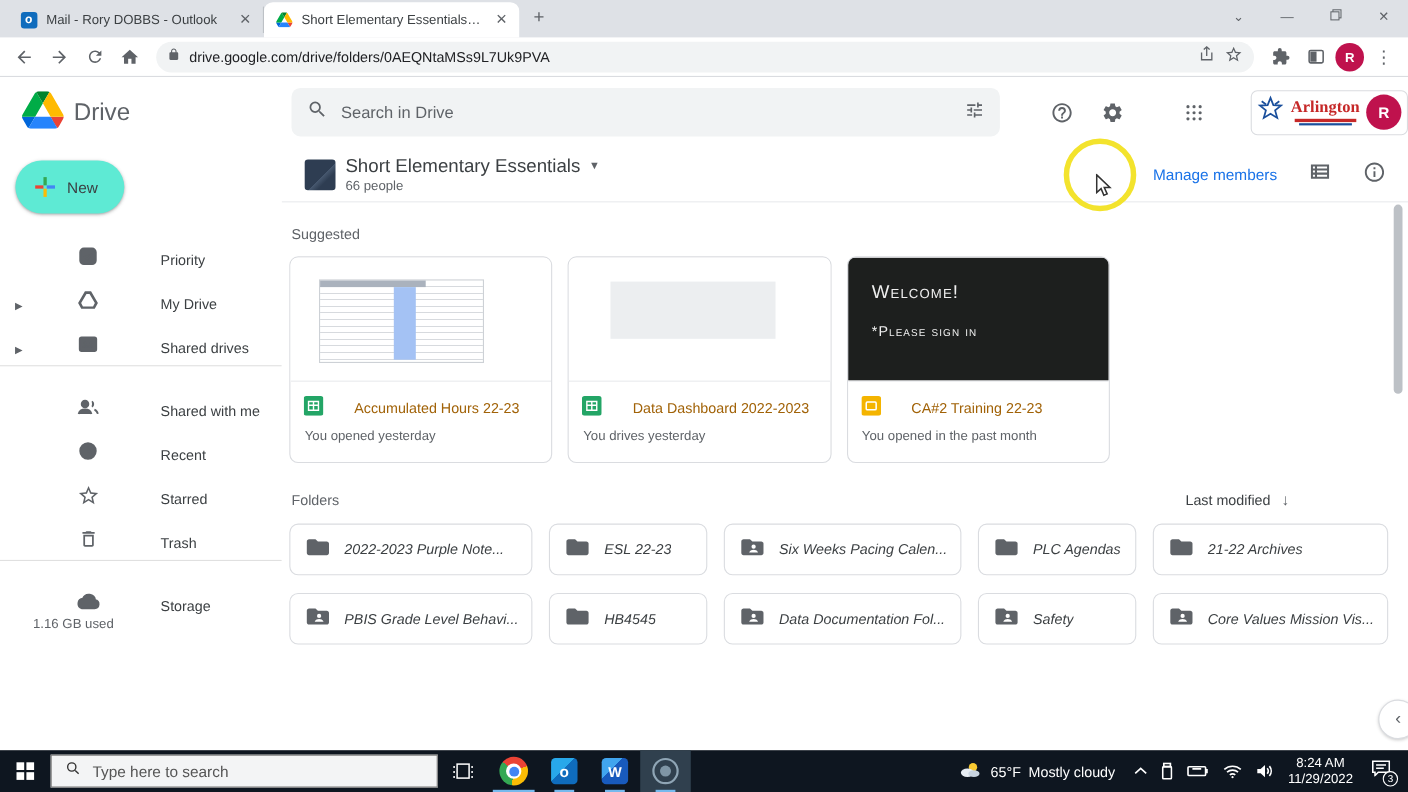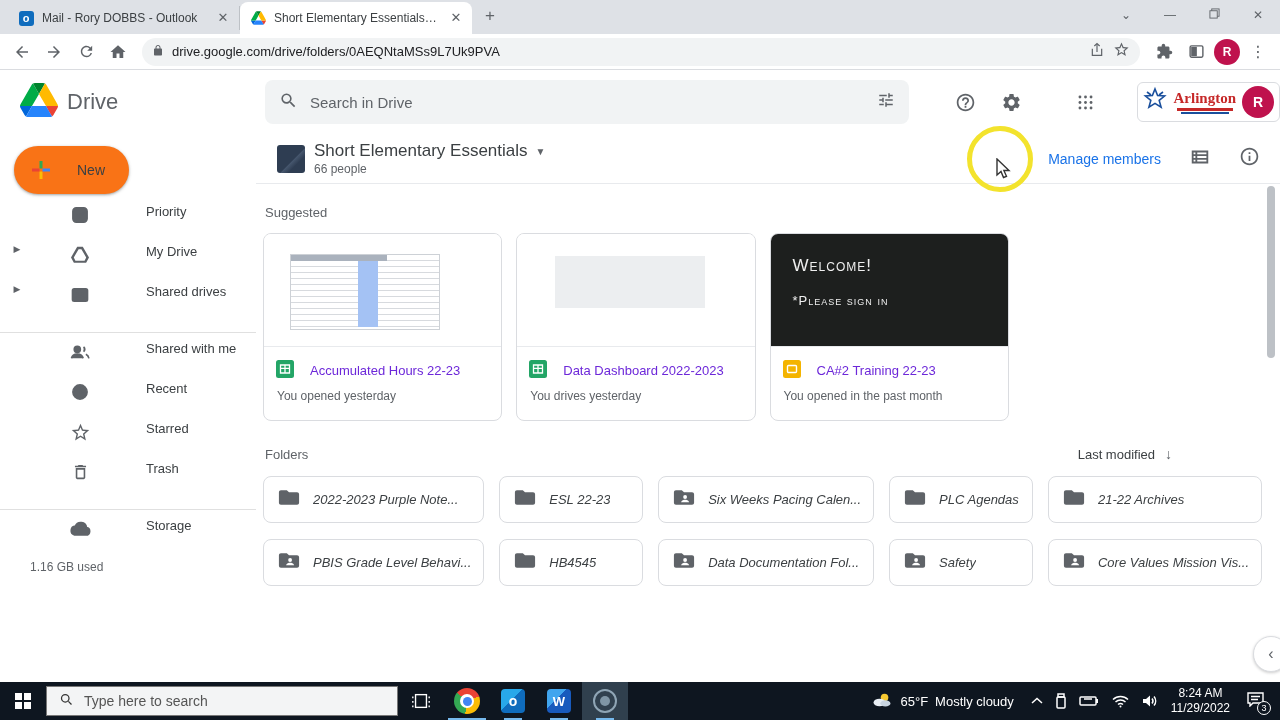--- a/index.html
+++ b/index.html
@@ -20,22 +20,22 @@
   .tb-icon{width:28px;height:28px;display:flex;align-items:center;justify-content:center;color:#5f6368;}
   .tb-icon svg{fill:#5f6368;}
   .omnibox{flex:1;height:28px;background:#f1f3f4;border-radius:14px;display:flex;align-items:center;padding:0 10px;gap:8px;margin:0 6px;}
   .omni-url{flex:1;font-size:13px;color:#202124;white-space:nowrap;overflow:hidden;}
   .avatar{width:26px;height:26px;border-radius:50%;background:#bf124d;color:#fff;font-size:12px;font-weight:bold;display:flex;align-items:center;justify-content:center;}
   
   .drive-app{height:612px;display:flex;background:#fff;}
   .sidebar{width:256px;flex:0 0 256px;}
   .logo-row{height:64px;display:flex;align-items:center;gap:9px;padding-left:20px;}
   .logo-word{font-size:22px;color:#5f6368;}
-  .new-btn{display:inline-flex;align-items:center;gap:24px;margin:12px 0 10px 14px;height:48px;padding:0 24px 0 15px;border:none;border-radius:24px;background:#f97316;box-shadow:0 1px 2px 0 rgba(60,64,67,.30),0 1px 3px 1px rgba(60,64,67,.15);font-size:14px;font-weight:500;color:#3c4043;}
-  .nav-item{height:40px;display:flex;align-items:flex-start;padding-left:8px;cursor:default;gap:39px;}
+  .new-btn{display:inline-flex;align-items:center;gap:8px;margin:12px 0 10px 14px;height:48px;padding:0 24px 0 15px;border:none;border-radius:24px;background:#5eead4;box-shadow:0 1px 2px 0 rgba(60,64,67,.30),0 1px 3px 1px rgba(60,64,67,.15);font-size:14px;font-weight:500;color:#3c4043;}
+  .nav-item{height:40px;display:flex;align-items:flex-end;padding-left:8px;cursor:default;gap:39px;}
   .nav-caret{width:18px;font-size:9px;color:#5f6368;text-align:center;}
   .nav-icon{width:22px;height:22px;margin-left:4px;display:flex;align-items:center;justify-content:center;}
   .nav-icon svg{fill:#5f6368;}
   .nav-label{margin-left:16px;font-size:13px;font-weight:500;color:#3c4043;}
   .nav-div{border-top:1px solid #e0e0e0;margin:8px 0;}
   .storage-used{font-size:12px;color:#5f6368;margin:2px 0 0 30px;}
   
   .main{flex:1;position:relative;overflow:hidden;}
   .main-header{height:64px;display:flex;align-items:center;padding-left:9px;}
   .searchbar{width:648px;height:44px;background:#f1f3f4;border-radius:8px;display:flex;align-items:center;padding:0 14px;gap:12px;}
@@ -58,21 +58,21 @@
   .page-members{font-size:12px;color:#5f6368;margin-top:1px;}
   .title-right{margin-left:auto;display:flex;align-items:center;gap:28px;}
   .manage-link{color:#1a73e8;font-size:14px;}
   .content{padding:0 18px 0 7px;}
   .sec-heading{font-size:13px;color:#5f6368;}
   .suggested-head{margin:21px 0 13px 2px;}
   .cards{display:grid;grid-template-columns:repeat(4,1fr);gap:14px;}
   .card{border:1px solid #dadce0;border-radius:8px;background:#fff;overflow:hidden;height:188px;}
   .card-thumb{height:113px;border-bottom:1px solid #e8eaed;background:#fff;overflow:hidden;position:relative;}
   .card-info{padding:13px 12px 0 12px;}
-  .card-title{display:flex;align-items:center;gap:16px;font-size:13px;font-weight:500;color:#6d28d9;white-space:nowrap;overflow:hidden;}
+  .card-title{display:flex;align-items:center;gap:28px;font-size:13px;font-weight:500;color:#a16207;white-space:nowrap;overflow:hidden;}
   .card-meta{font-size:12px;color:#5f6368;margin-top:8px;padding-left:1px;}
   .mini-table{position:absolute;left:26px;top:20px;width:150px;height:76px;background:repeating-linear-gradient(#fff 0 5px,#d7dade 5px 6px);border:1px solid #cdd1d6;}
   .mini-table .hdr{position:absolute;left:0;top:0;width:65%;height:6px;background:#aab2bd;}
   .mini-table .bluecol{position:absolute;left:45%;top:6px;width:14%;height:66px;background:#a4c2f4;}
   .mini-table2{position:absolute;left:18px;top:14px;width:180px;height:72px;background:repeating-linear-gradient(#fff 0 5px,#dcdfe3 5px 6px);border:1px solid #d8dbdf;}
   .blank-rect{position:absolute;left:38px;top:22px;width:150px;height:52px;background:#eceef0;}
   .chalk{background:#1d1f1e;height:100%;padding:22px 0 0 22px;color:#efefef;}
   .chalk .l1{font-variant:small-caps;font-size:17px;letter-spacing:1px;}
   .chalk .l2{font-variant:small-caps;font-size:13px;letter-spacing:1px;margin-top:17px;}
   .folders-head{display:flex;align-items:center;margin:25px 2px 14px 2px;}

